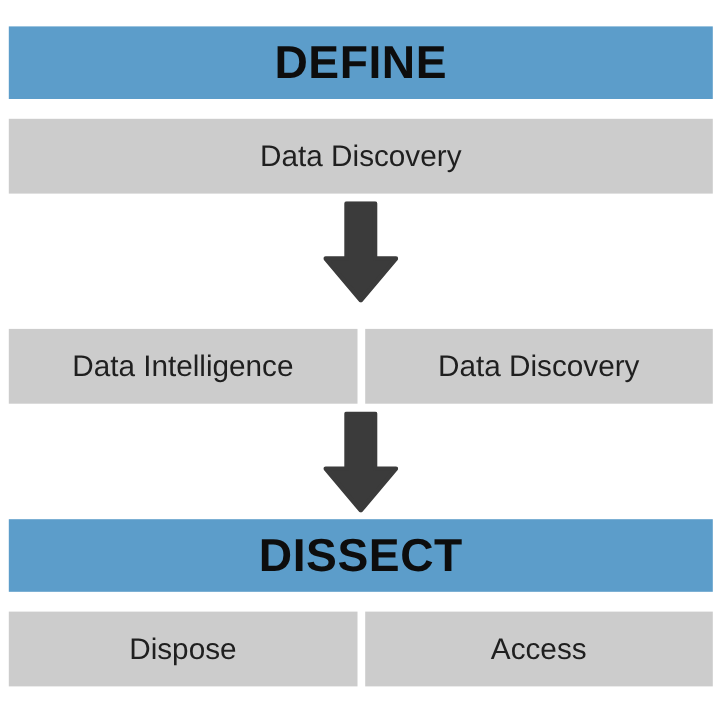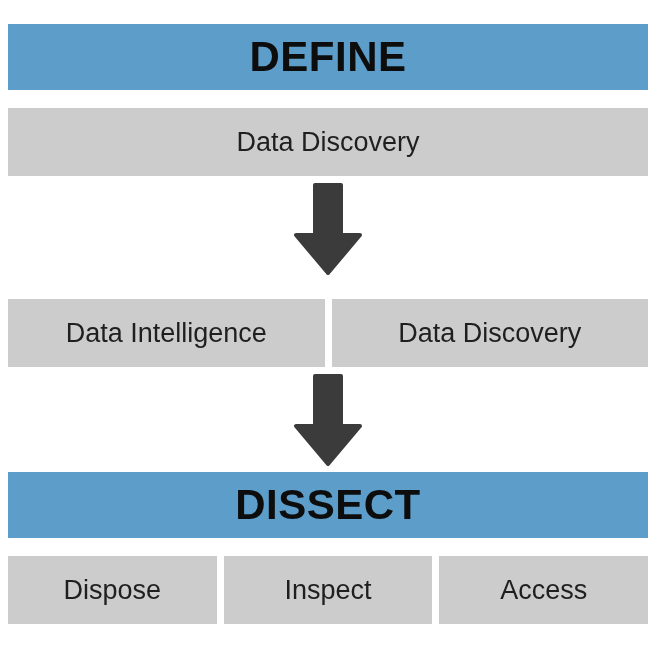--- a/index.html
+++ b/index.html
@@ -93,18 +93,17 @@
   <div class="arrow-wrap">
     <svg width="68" height="92" viewBox="0 0 68 92" aria-hidden="true">
       <polygon class="arrow-shape" points="21,2 47,2 47,52 66,52 34,90 2,52 21,52"></polygon>
     </svg>
   </div>
 
   <section class="stage">
     <div class="stage-header">DISSECT</div>
     <div class="stage-items">
       <div class="stage-item">Dispose</div>
-      <div class="stage-item">Inspect</div>
       <div class="stage-item">Access</div>
     </div>
   </section>
 
 </div>
 
 </body></html>

